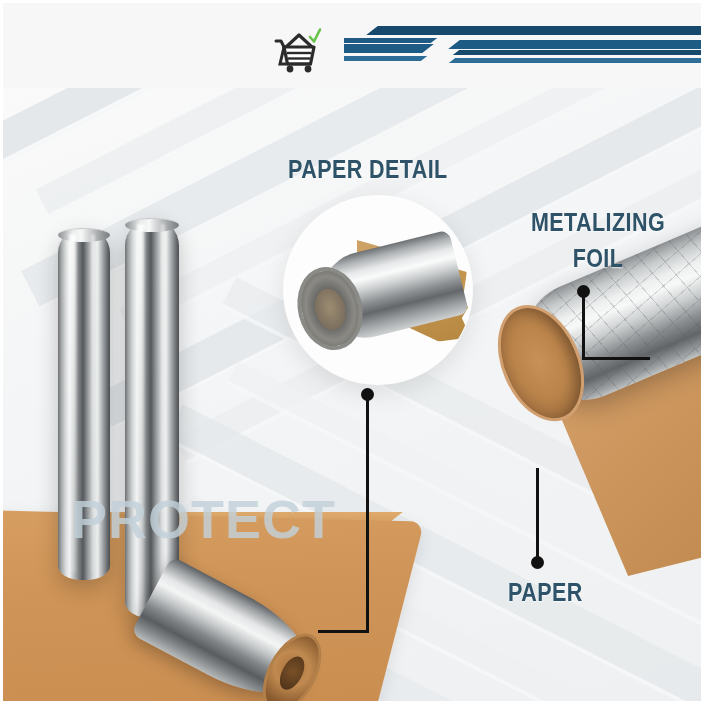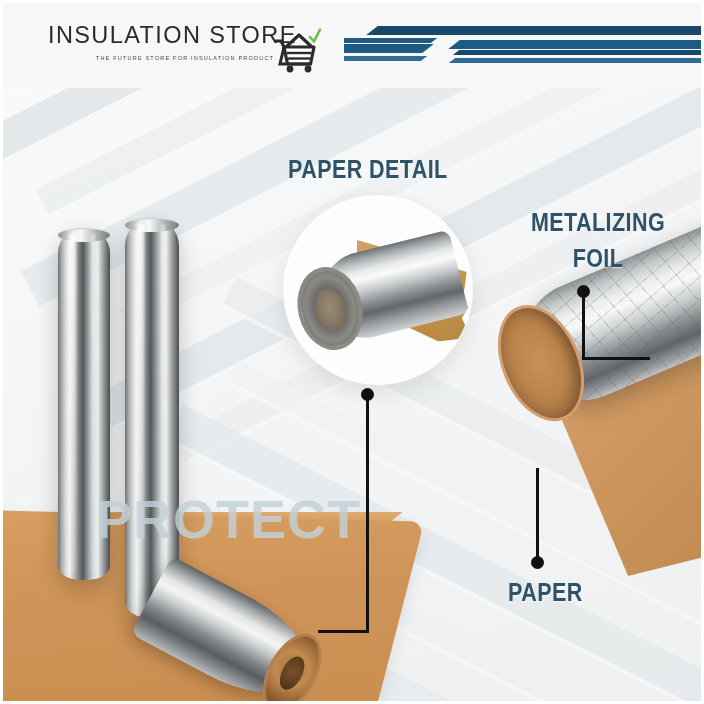--- a/index.html
+++ b/index.html
@@ -327,21 +327,21 @@
   .leader-dot {
     position: absolute;
     width: 13px; height: 13px;
     border-radius: 50%;
     background: #111;
   }
 
   
   .watermark {
     position: absolute;
-    left: 96px; top: 492px;
+    left: 71px; top: 492px;
     z-index: 25;
     pointer-events: none;
   }
   .wm-main {
     font-size: 54px;
     font-weight: 700;
     letter-spacing: 1px;
     color: #c3d1da;
     opacity: .82;
     line-height: 54px;
@@ -459,24 +459,20 @@
     <div class="annot" id="label-metalizing-foil">
       <div>METALIZING</div>
       <div>FOIL</div>
     </div>
 
     <div class="annot" id="label-paper">PAPER</div>
   </div>
 
   <div class="header">
 
-    <div class="logo-block">
-      <div class="logo-title">INSULATION STORE</div>
-      <div class="logo-tagline">THE FUTURE STORE FOR INSULATION PRODUCT</div>
-    </div>
 
     <div class="cart-icon">
       <svg viewBox="0 0 48 50" width="48" height="50" xmlns="http://www.w3.org/2000/svg">
 
         <path d="M11 24 L25 11 L39 24" fill="none" stroke="#2b2b2b" stroke-width="3.2" stroke-linejoin="round"></path>
 
         <path d="M10 23 H40 L36.5 40 H13.5 Z" fill="#fff" stroke="#2b2b2b" stroke-width="3.2" stroke-linejoin="round"></path>
 
         <line x1="13" y1="29" x2="37" y2="29" stroke="#2b2b2b" stroke-width="2.4"></line>
         <line x1="14" y1="34.5" x2="36" y2="34.5" stroke="#2b2b2b" stroke-width="2.4"></line>

